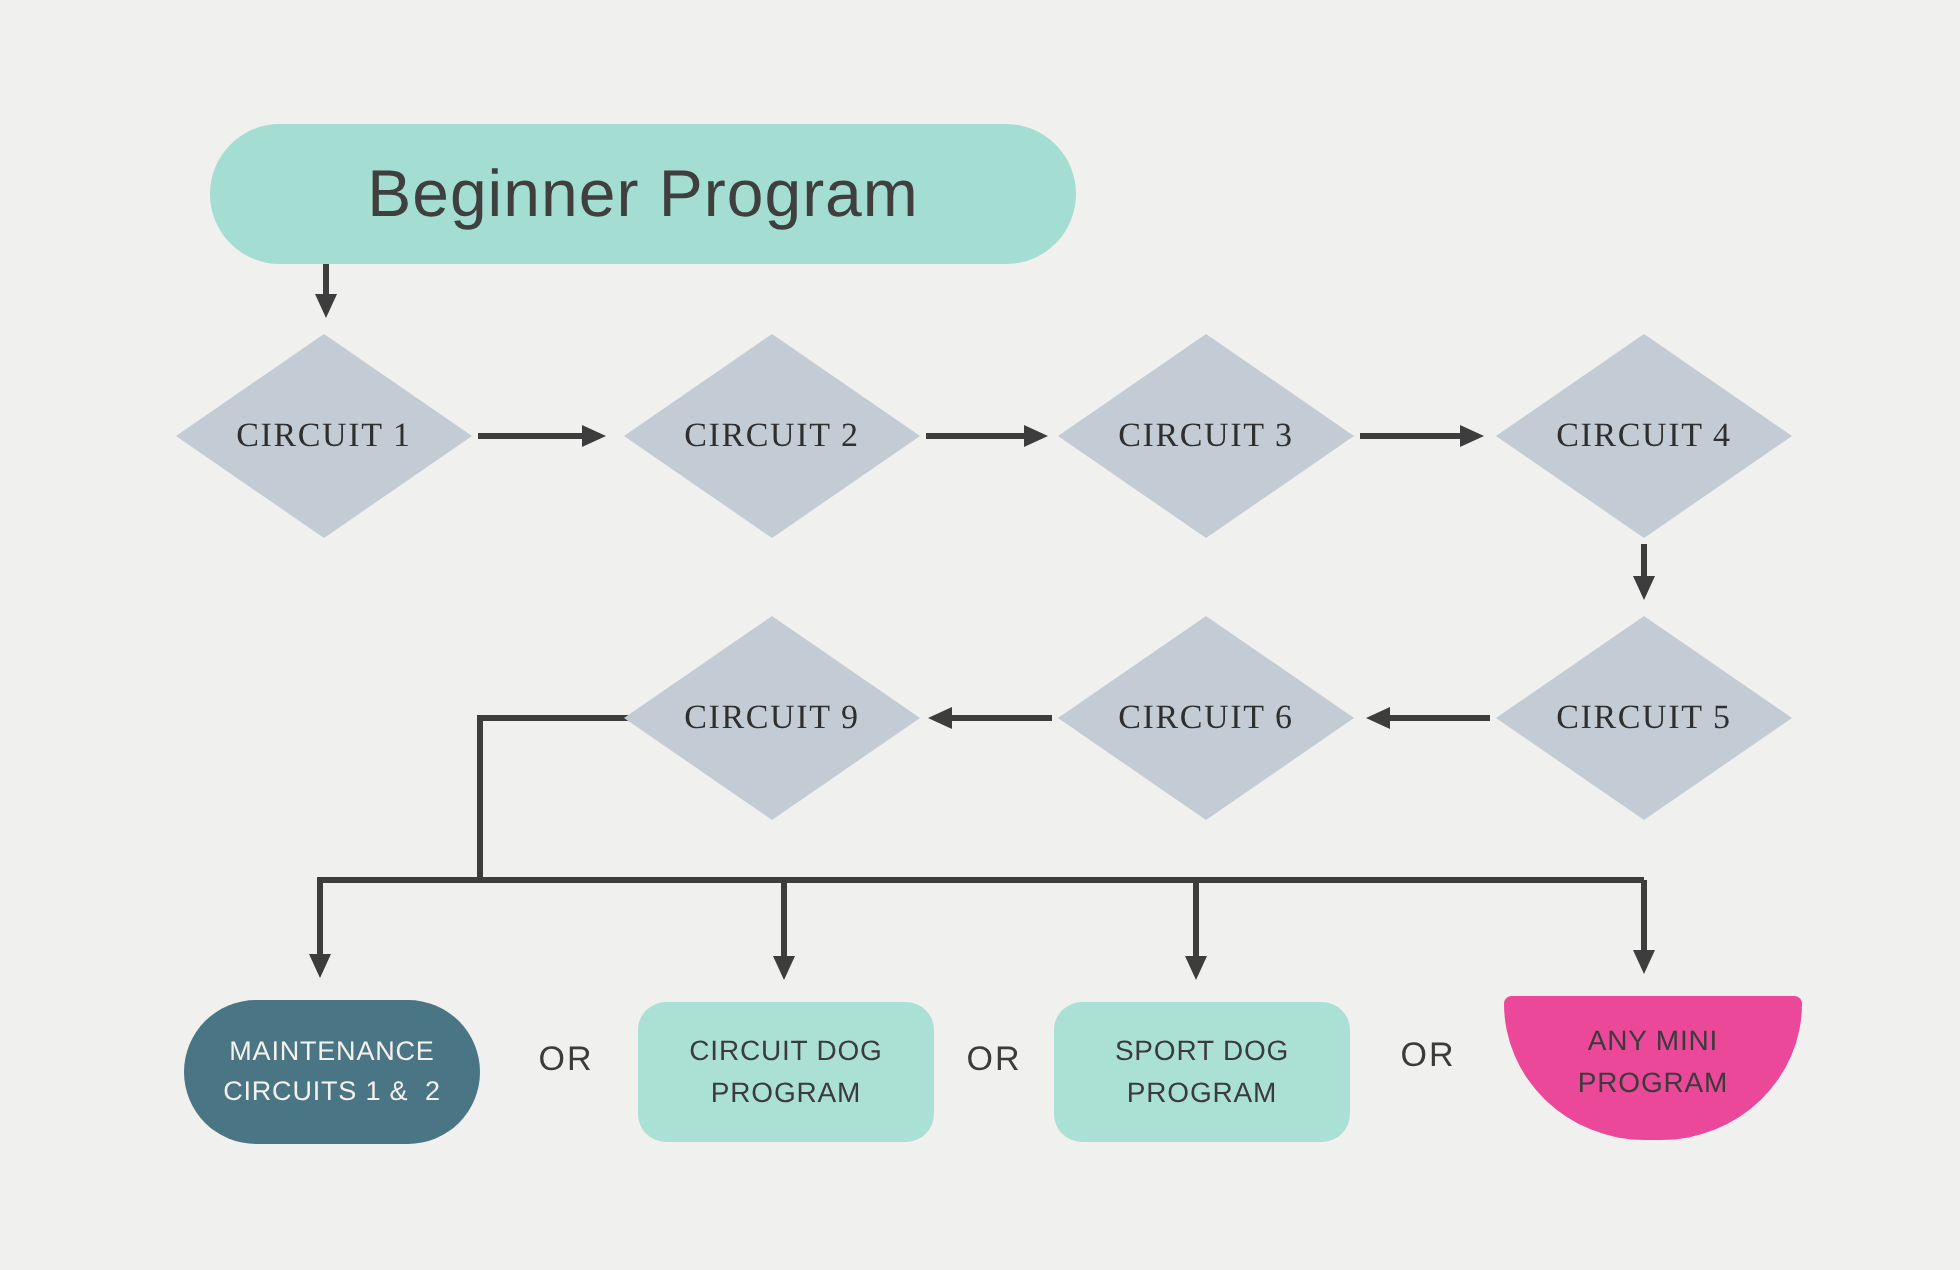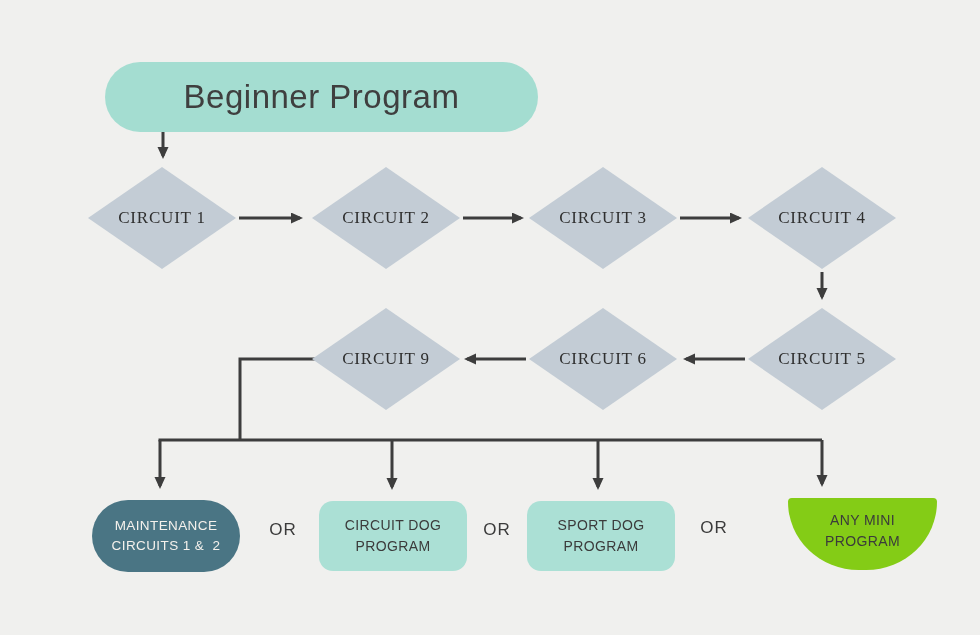--- a/index.html
+++ b/index.html
@@ -63,22 +63,22 @@
   }
   .outcome-mint1{
     left:319px;top:501px;width:148px;height:70px;
     background:#abe0d5;border-radius:14px;
   }
   .outcome-mint2{
     left:527px;top:501px;width:148px;height:70px;
     background:#abe0d5;border-radius:14px;
   }
   .outcome-dome{
-    left:788px;top:498px;width:149px;height:72px;
-    background:#84cc16;
+    left:752px;top:498px;width:149px;height:72px;
+    background:#ec4899;
     border-radius:4px 4px 50% 50% / 4px 4px 100% 100%;
     padding-bottom:6px;box-sizing:border-box;
   }
   
   .or-label{
     position:absolute;
     font-size:17px;font-weight:400;color:#3b3b3b;letter-spacing:1px;
     transform:translate(-50%,-50%);
   }
   .or-1{left:283px;top:530px;}

